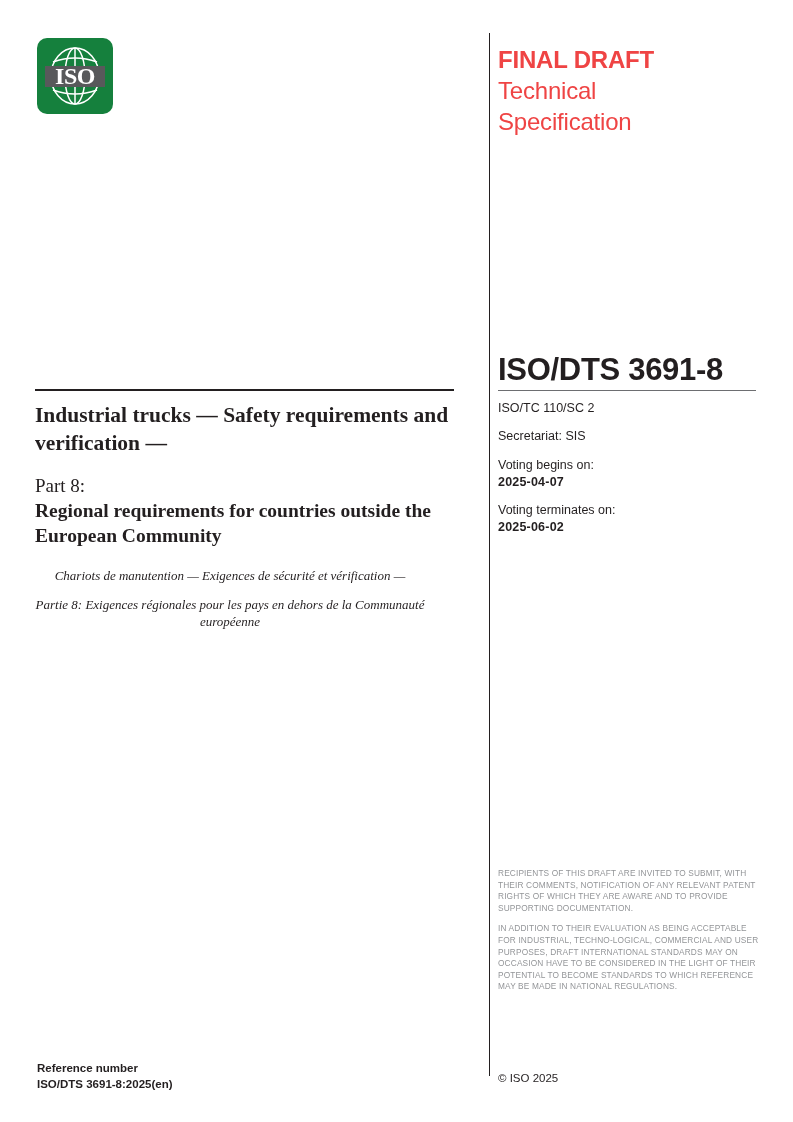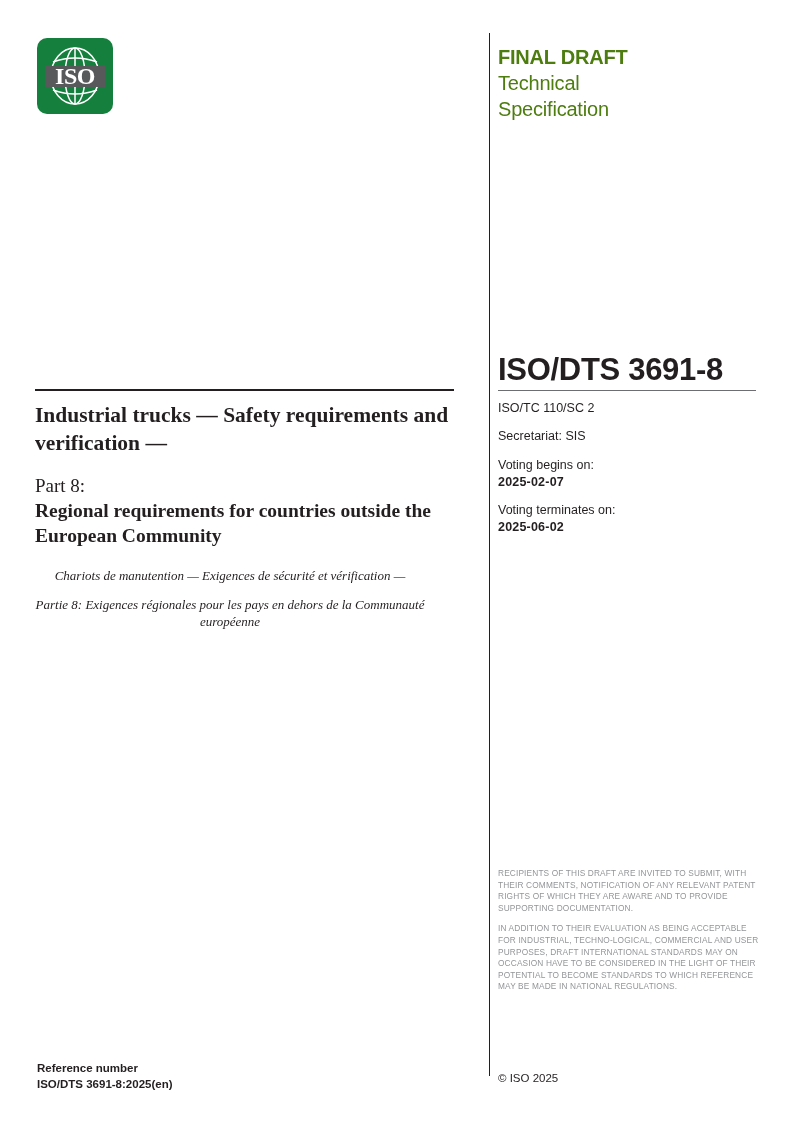--- a/index.html
+++ b/index.html
@@ -45,23 +45,23 @@
   
   .doc-type {
     position: absolute;
     left: 498px;
     top: 44px;
     width: 280px;
     line-height: 1.30;
   }
   .doc-type .ln {
     display: block;
-    font-size: 20px;
+    font-size: 24px;
     letter-spacing: -0.2px;
-    color: #4d7c0f;
+    color: #ef4444;
   }
   .doc-type .ln.strong { font-weight: bold; }
   .doc-type .ln.light  { font-weight: normal; }
 
   
   .doc-number {
     position: absolute;
     left: 498px;
     top: 352px;
     font-size: 31px;
@@ -203,21 +203,21 @@
 
   <div class="meta">
     <div class="row">
       <span>ISO/TC </span><b>110</b><span>/SC </span><b>2</b>
     </div>
     <div class="row">
       <span>Secretariat: </span><b>SIS</b>
     </div>
     <div class="row">
       <span>Voting begins on:</span>
-      <span class="date">2025-02-07</span>
+      <span class="date">2025-04-07</span>
     </div>
     <div class="row">
       <span>Voting terminates on:</span>
       <span class="date">2025-06-02</span>
     </div>
   </div>
 
   <div class="rule-left"></div>
   <div class="title-block">
     <h1 class="title-main">Industrial trucks — Safety requirements and verification —</h1>

